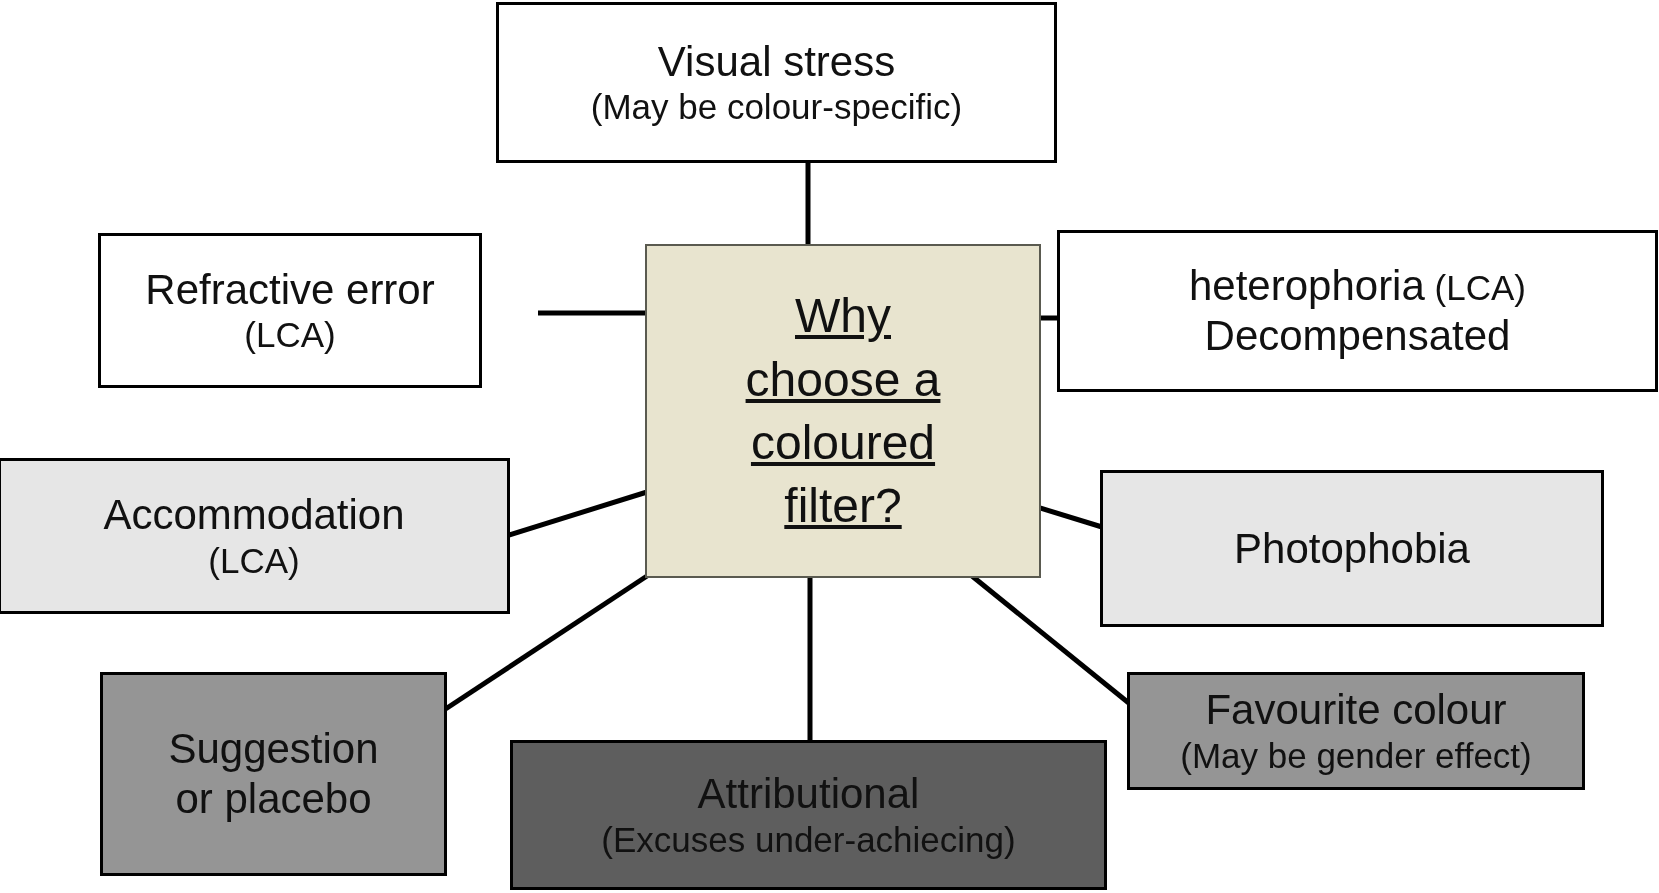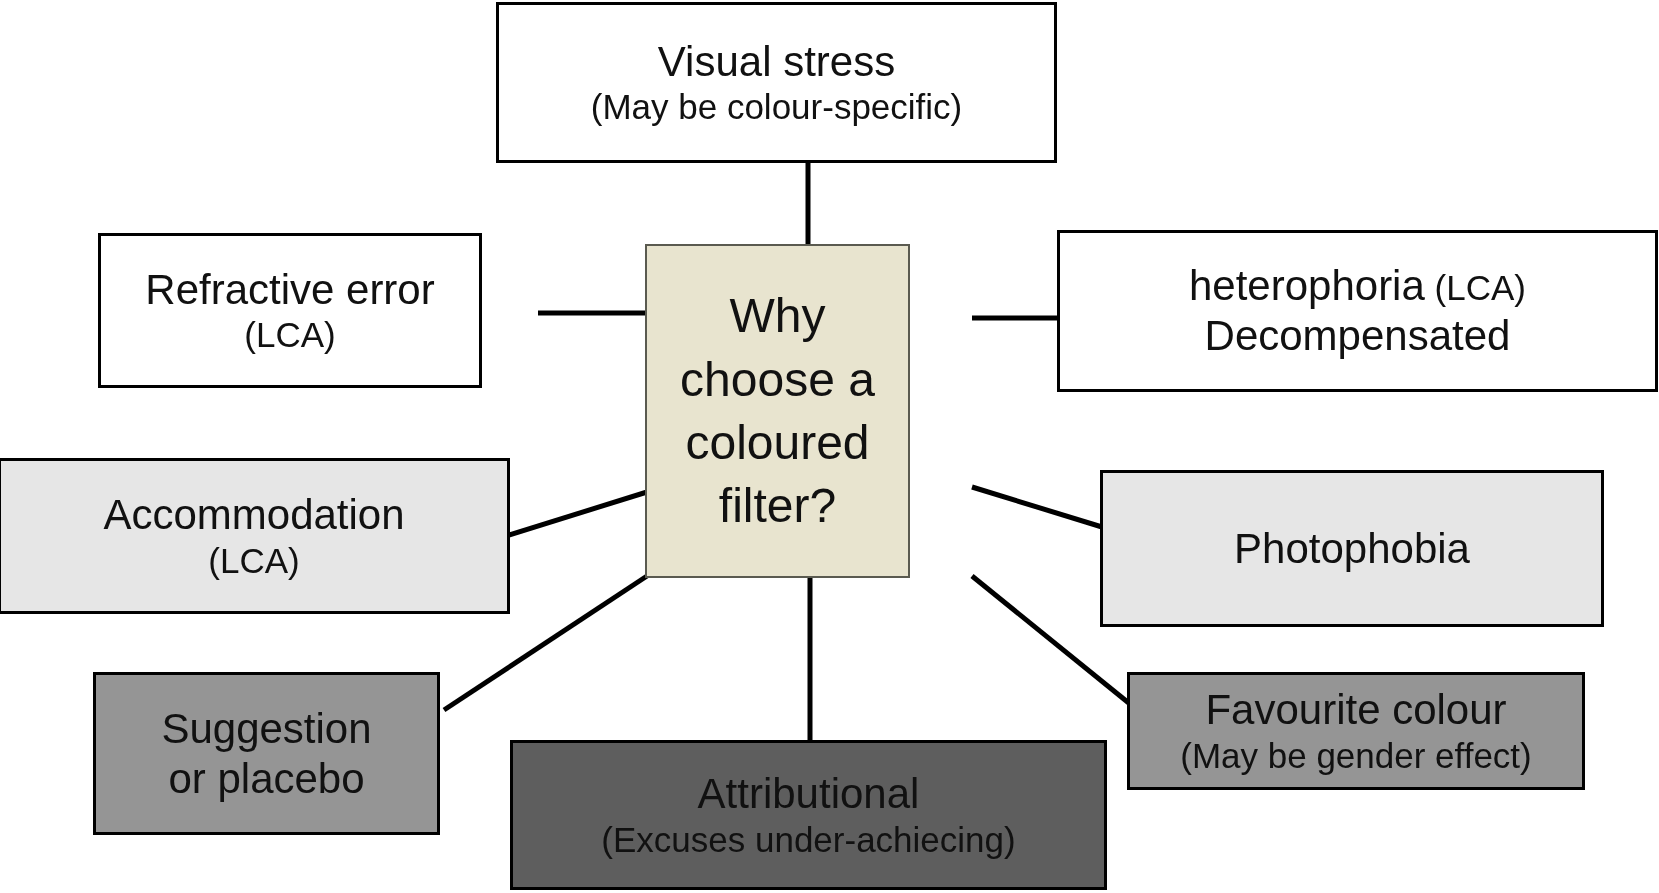--- a/index.html
+++ b/index.html
@@ -52,28 +52,29 @@
     font-size: 35px;
     margin-left: 0.28em;
   }
 
   
   .node-visual-stress      { left: 496px;  top: 2px;   width: 561px; height: 161px; }
   .node-refractive-error   { left: 98px;   top: 233px; width: 384px; height: 155px; }
   .node-decompensated      { left: 1057px; top: 230px; width: 601px; height: 162px; }
   .node-accommodation      { left: -2px;   top: 458px; width: 512px; height: 156px; background: var(--light_gray_fill, #e6e6e6); }
   .node-photophobia        { left: 1100px; top: 470px; width: 504px; height: 157px; background: var(--light_gray_fill, #e6e6e6); }
-  .node-suggestion         { left: 93px;  top: 672px; width: 347px; height: 163px; background: var(--mid_gray_fill, #959595); }
+  .node-suggestion         { left: 100px;  top: 672px; width: 347px; height: 204px; background: var(--mid_gray_fill, #959595); }
   .node-attributional      { left: 510px;  top: 740px; width: 597px; height: 150px; background: var(--dark_gray_fill, #5e5e5e); }
   .node-favourite-colour   { left: 1127px; top: 672px; width: 458px; height: 118px; background: var(--mid_gray_fill, #959595); }
 
   .node-center {
-    left: 645px; top: 244px; width: 265px; height: 334px;
+    left: 645px; top: 244px; width: 396px; height: 334px;
     background: var(--center_fill, #e8e4cf);
     border: 2px solid var(--center_border, #5a5a50);
+    text-decoration: underline;
   }
   .node-center .center-line {
     font-size: 48px;
     line-height: 1.32;
     white-space: nowrap;
   }
 </style>
 </head>
 <body>
 

